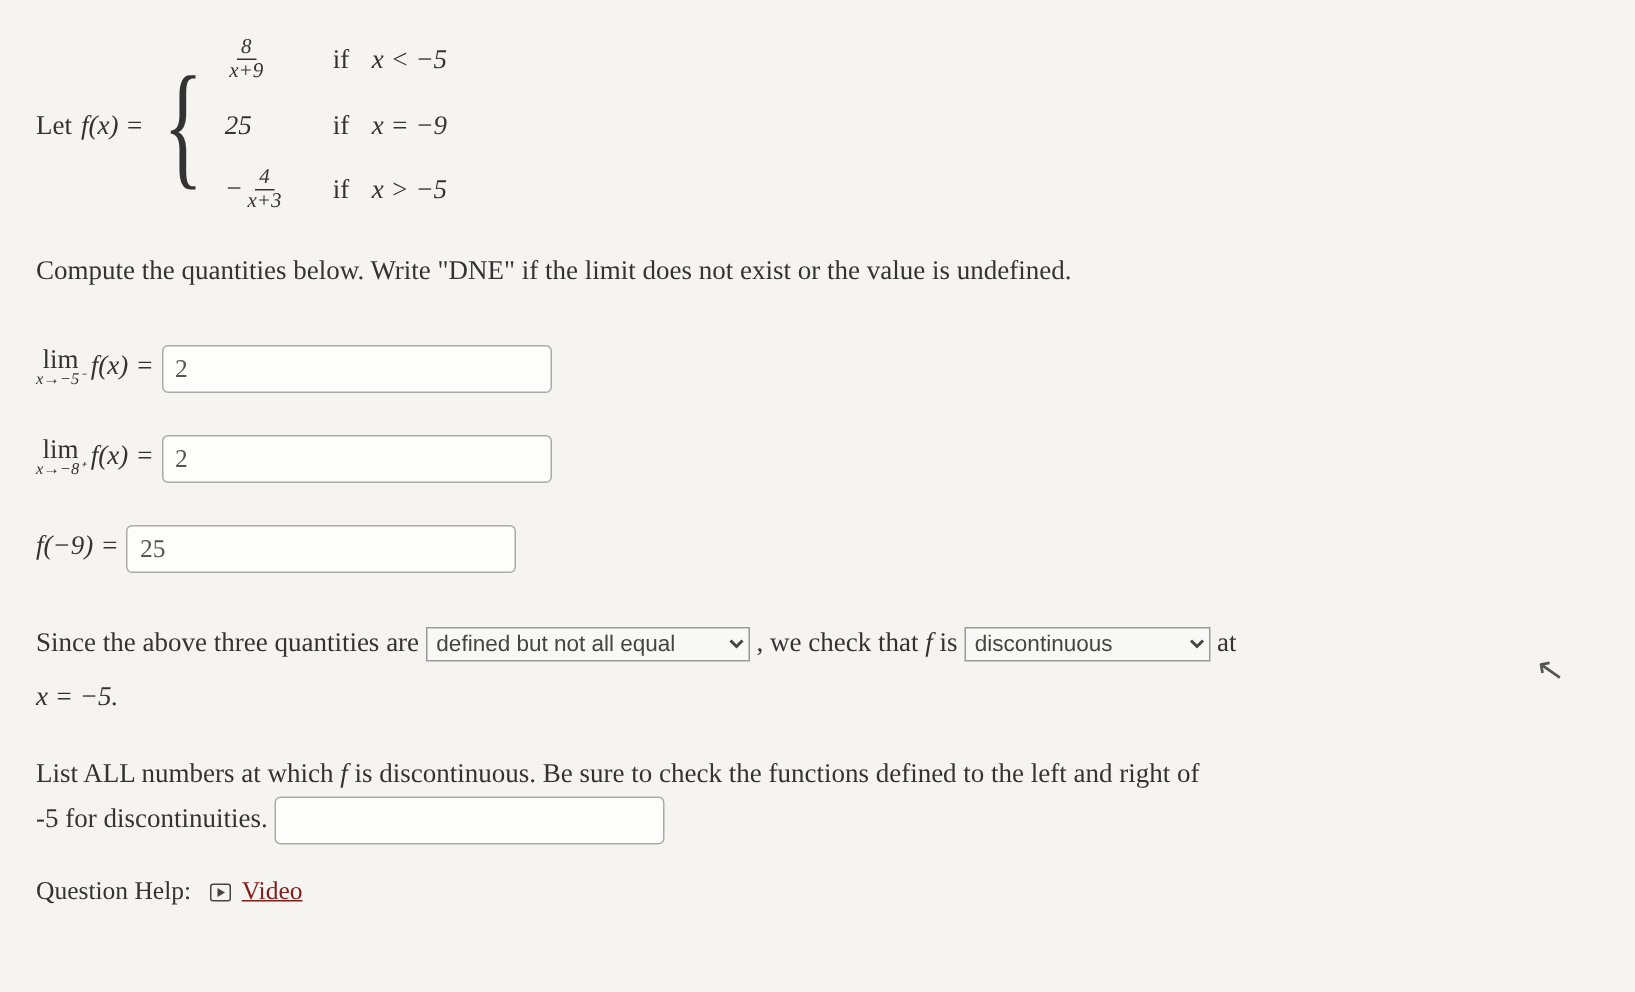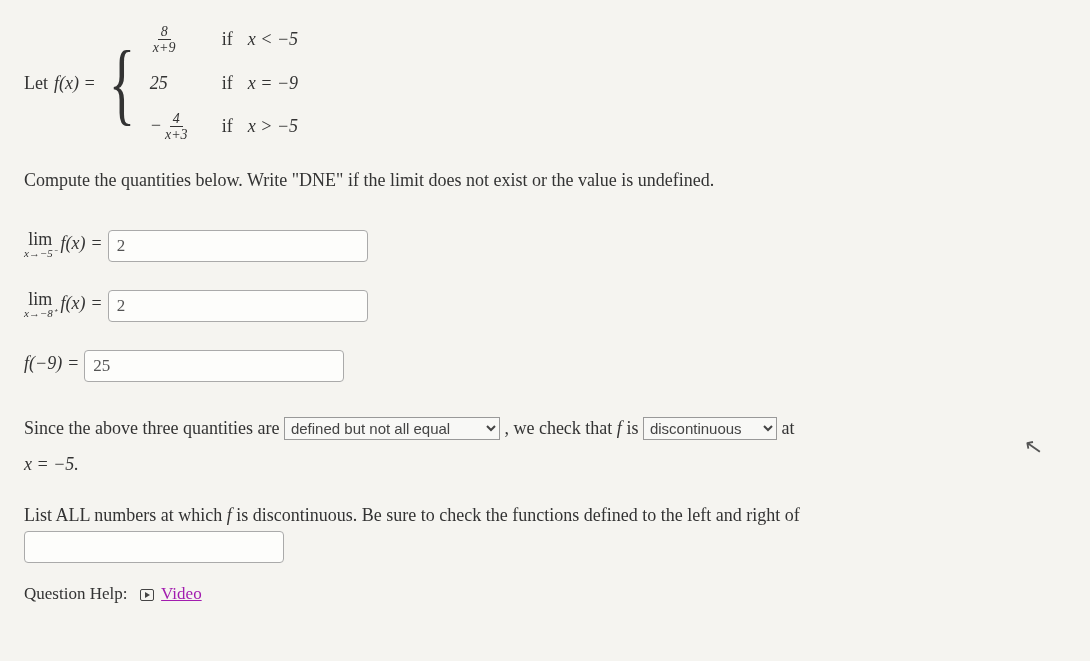--- a/index.html
+++ b/index.html
@@ -53,33 +53,33 @@
     .since-row { margin-bottom: 6px; line-height: 2; }
     select {
       border: 1px solid #999;
       background: #f8f8f6;
       font-size: 15px;
       padding: 1px 2px;
       color: #444;
       font-family: Arial, sans-serif;
     }
     .sel1 { width: 216px; }
-    .sel2 { width: 134px; }
+    .sel2 { width: 164px; }
     .list-row { margin-top: 18px; line-height: 1.7; }
     .disc-input { width: 260px; vertical-align: middle;}
     .help-row { margin-top: 18px; font-size: 17px;}
     .video-icon{
       display:inline-block; width:14px; height:12px; border:1px solid #444;
       position:relative; vertical-align:middle; border-radius:2px; margin-right:3px;
     }
     .video-icon::after{
       content:""; position:absolute; left:4px; top:2px;
       border-left:5px solid #444; border-top:3px solid transparent; border-bottom:3px solid transparent;
     }
-    a.video-link{ color:#a21caf; text-decoration:underline; }
+    a.video-link{ color:#7f1d1d; text-decoration:underline; }
     .cursor-icon{
       position:absolute; right:48px; top:430px; font-size:22px; color:#555;
       transform: rotate(-10deg);
     }
     .italic{font-style:italic;}
   </style>
 </head>
 <body>
 
 <div class="function-def">
@@ -155,20 +155,21 @@
     <option>discontinuous</option>
   </select>
   <span> at</span><br>
   <span class="italic">x = −5.</span>
 </div>
 
 <div class="list-row">
   <span>List ALL numbers at which </span>
   <span class="italic">f</span>
   <span> is discontinuous. Be sure to check the functions defined to the left and right of</span><br>
+  <span>-5 for discontinuities.</span>
   <input type="text" class="disc-input" value="" style="">
 </div>
 
 <div class="help-row">
   <span>Question Help:</span>&nbsp;&nbsp;
   <span class="video-icon"></span>
   <a href="#" class="video-link">Video</a>
 </div>
 
 <div class="cursor-icon">↖</div>

